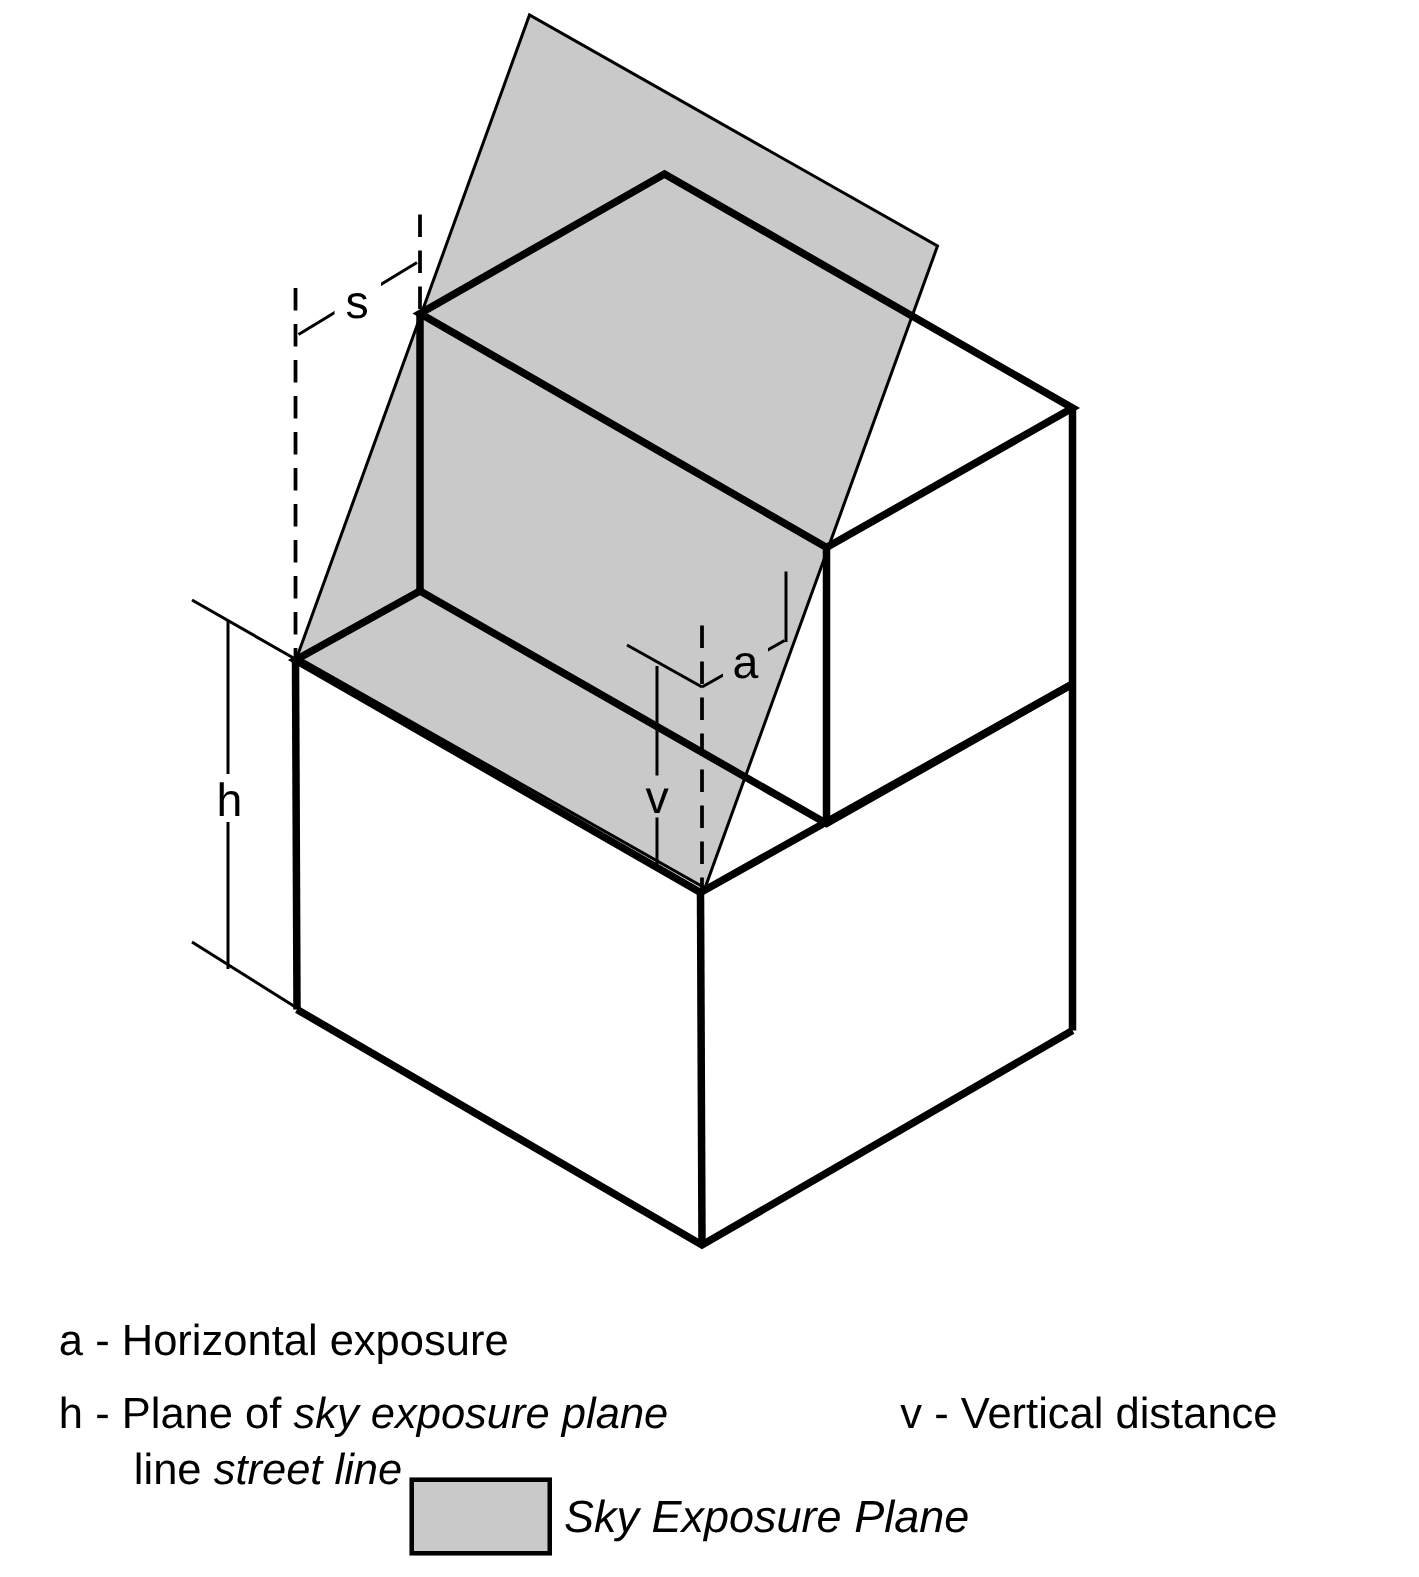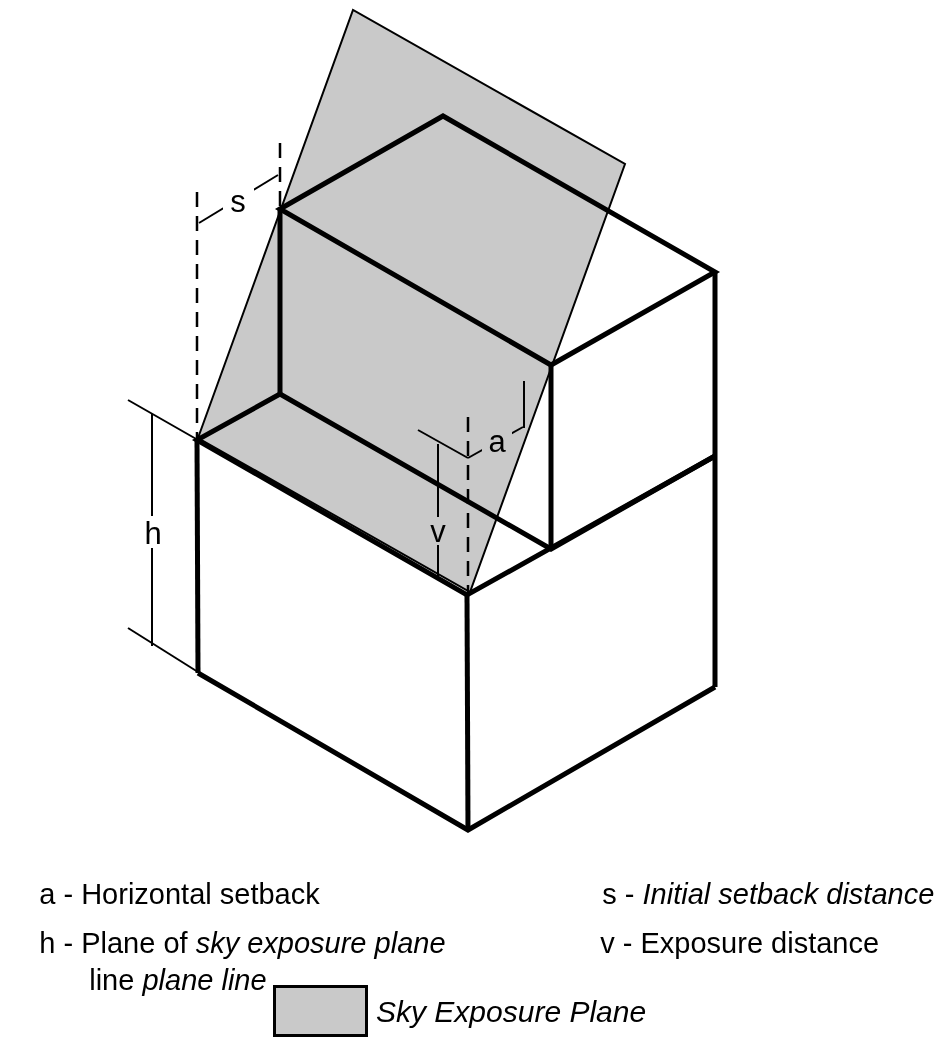--- a/index.html
+++ b/index.html
@@ -91,35 +91,32 @@
     <rect x="482" y="427" width="30" height="28" fill="#c9c9c9"></rect>
     <rect x="424" y="517" width="28" height="28" fill="#c9c9c9"></rect>
 
     <text x="238" y="212" text-anchor="middle" class="dim-label">s</text>
     <text x="153" y="544" text-anchor="middle" class="dim-label">h</text>
     <text x="497" y="452" text-anchor="middle" class="dim-label">a</text>
     <text x="438" y="542" text-anchor="middle" class="dim-label">v</text>
   </svg>
 
   <div class="legend-row" style="left:7px;top:843px;">
-    <span>a</span><span> - </span><span>Horizontal setback</span>
+    <span>a</span><span> - </span><span>Horizontal exposure</span>
   </div>
 
-  <div class="legend-row" style="left:570px;top:843px;">
-    <span>s</span><span> - </span><span class="it">Initial setback distance</span>
-  </div>
 
   <div class="legend-row" style="left:7px;top:892px;">
     <span>h</span><span> - </span><span>Plane of </span><span class="it">sky exposure plane</span>
   </div>
 
   <div class="legend-row" style="left:568px;top:892px;">
-    <span>v</span><span> - </span><span>Exposure distance</span>
+    <span>v</span><span> - </span><span>Vertical distance</span>
   </div>
 
   <div class="legend-row" style="left:57px;top:929px;">
-    <span>line </span><span class="it">plane line</span>
+    <span>line </span><span class="it">street line</span>
   </div>
 
   <div class="swatch"></div>
   <div class="swatch-label">Sky Exposure Plane</div>
 
 </div>
 
 </body></html>

